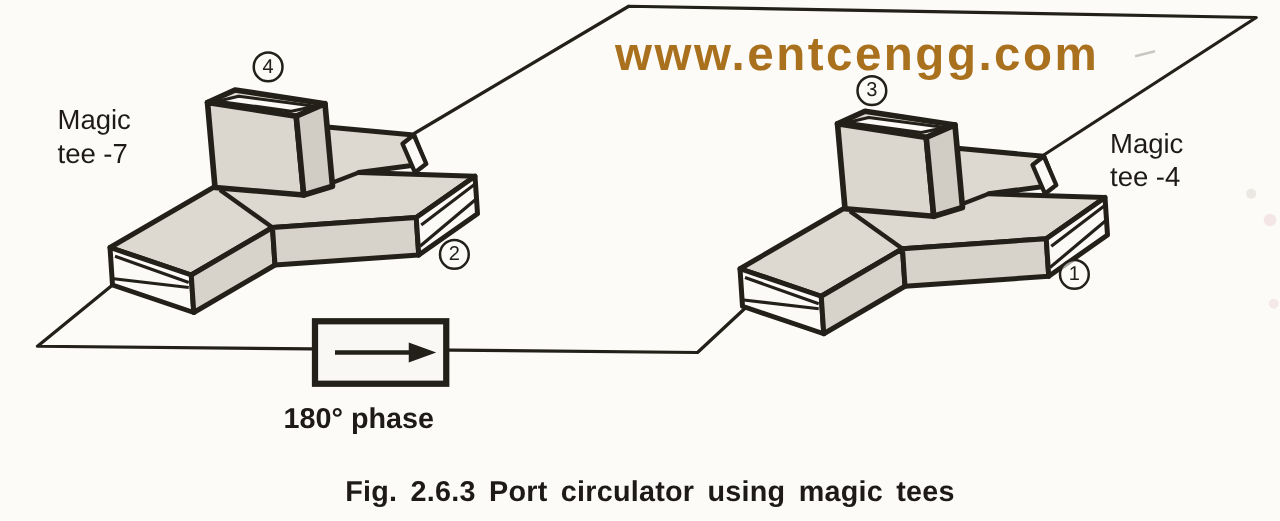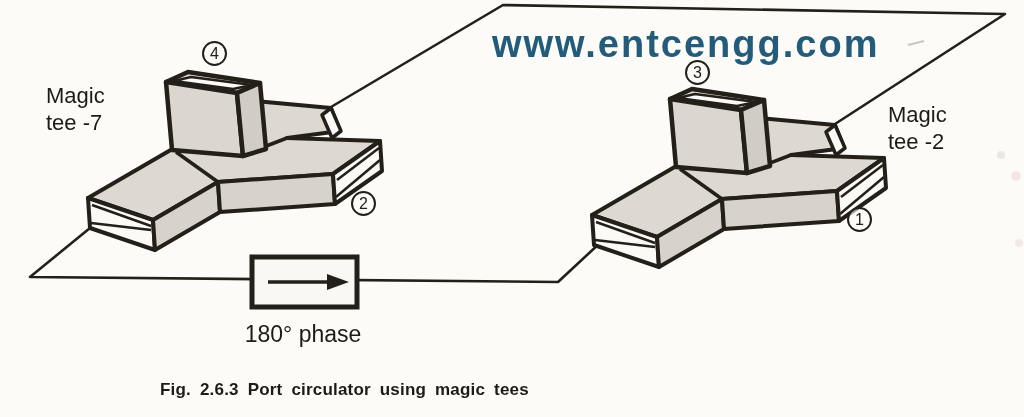--- a/index.html
+++ b/index.html
@@ -6,25 +6,25 @@
   .stage{
     position:relative;width:1024px;height:417px;overflow:hidden;
     background:#fcfbf8;
     font-family:"Liberation Sans", sans-serif;
     color:#1d1a17;
   }
   .stage svg{position:absolute;left:0;top:0;}
   .overlay{position:absolute;white-space:nowrap;}
   .watermark{
     font-size:38px;font-weight:bold;letter-spacing:2px;
-    color:#0c4a6e;opacity:.9;
+    color:#a16207;opacity:.9;
   }
   .tee-label{font-size:22px;line-height:27px;font-weight:500;}
   .shifter-label{font-size:23px;line-height:27px;text-align:center;width:170px;white-space:normal;}
-  .caption{font-size:17px;font-weight:bold;width:720px;letter-spacing:.2px;word-spacing:4px;}
+  .caption{font-size:23px;font-weight:bold;text-align:center;width:720px;letter-spacing:.2px;word-spacing:4px;}
   .port-badge{
     position:absolute;width:25px;height:25px;border:2.4px solid #232019;border-radius:50%;
     display:flex;align-items:center;justify-content:center;
     font-size:16px;font-weight:500;color:#232019;background:rgba(252,251,248,.6);
     box-sizing:border-box;
   }
 </style>
 </head>
 <body>
 
@@ -82,27 +82,27 @@
   </svg>
 
   <div class="overlay watermark" style="left:492px;top:23px;">www.entcengg.com</div>
 
   <div class="overlay tee-label" style="left:46px;top:82px;">
     <div>Magic</div>
     <div>tee -7</div>
   </div>
   <div class="overlay tee-label" style="left:888px;top:101px;">
     <div>Magic</div>
-    <div>tee -2</div>
+    <div>tee -4</div>
   </div>
 
   <div class="port-badge" style="left:202px;top:41px;">4</div>
   <div class="port-badge" style="left:351px;top:191px;">2</div>
   <div class="port-badge" style="left:685px;top:60px;">3</div>
   <div class="port-badge" style="left:847px;top:207px;">1</div>
 
-  <div class="overlay shifter-label" style="left:218px;top:321px;">
+  <div class="overlay shifter-label" style="left:202px;top:321px;font-weight:bold;">
     <div>180° phase</div>
   </div>
 
   <div class="overlay caption" style="left:160px;top:380px;">Fig. 2.6.3 Port circulator using magic tees</div>
 
 </div>
 
 </body></html>

